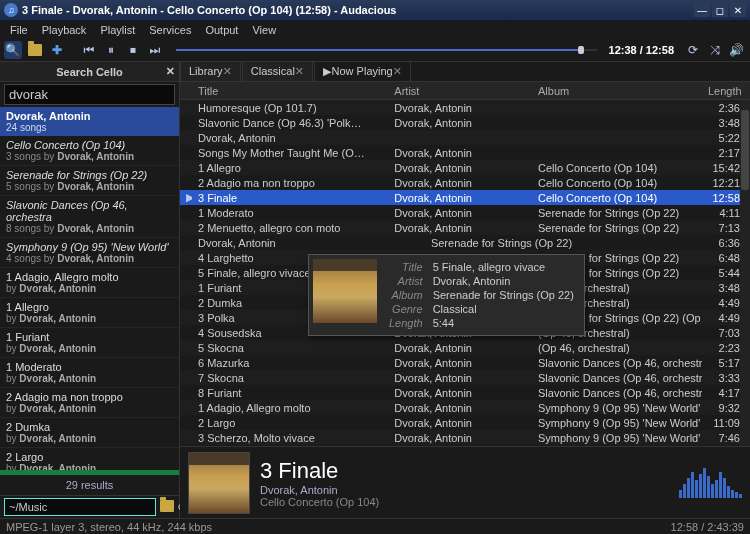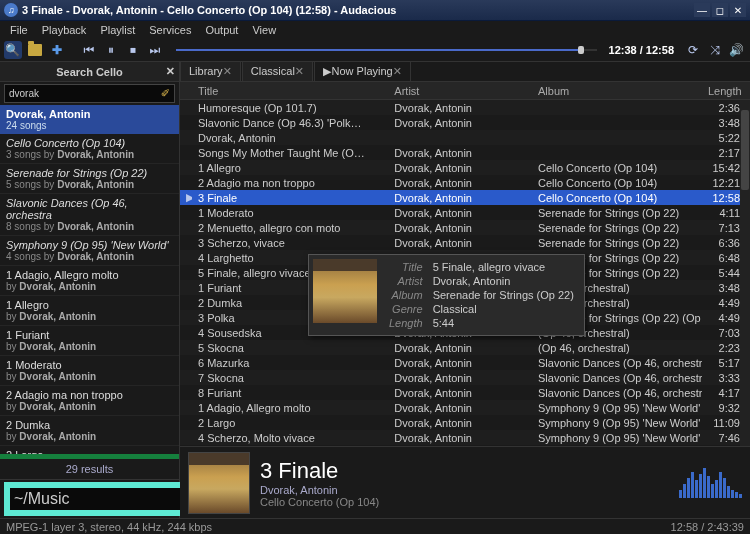--- a/index.html
+++ b/index.html
@@ -16,33 +16,33 @@
 .tbtn.sq { background: #223a6a; border-radius: 3px; }
 .progress { flex: 1; height: 2px; background: #333; margin: 0 8px; position: relative; }
 .progress .fill { position: absolute; left: 0; top: 0; bottom: 0; width: 97%; background: #4a6aca; }
 .progress .thumb { position: absolute; right: 3%; top: -3px; width: 6px; height: 8px; background: #ccc; border-radius: 2px; }
 .timedisp { color: #fff; font-size: 11px; font-weight: bold; margin-right: 6px;}
 .main { display: flex; height: 456px; }
 .sidebar { width: 180px; background: #1a1a1a; border-right: 1px solid #333; display: flex; flex-direction: column; }
 .searchhdr { height: 20px; background: #222; display: flex; align-items: center; justify-content: center; font-weight: bold; border-bottom: 1px solid #333; position: relative; }
 .searchhdr .x { position: absolute; right: 4px; cursor: pointer; }
 .searchbox { display: flex; align-items: center; background: #0a0a0a; border: 1px solid #444; margin: 2px 4px; padding: 2px 4px; }
-.searchbox input { flex: 1; background: transparent; border: none; color: #ccc; font-size: 10px; outline: none; }
+.searchbox input { flex: 1; background: transparent; border: none; color: #ccc; font-size: 13px; outline: none; }
 .broom { color: #e8c050; margin-left: 2px; }
 .results { flex: 1; overflow-y: auto; }
 .reshead { background: #2a4a9a; color: #fff; padding: 3px 6px; font-weight: bold; }
 .reshead .sub { font-weight: normal; font-size: 10px; color: #cde; }
 .resitem { padding: 3px 6px; border-bottom: 1px solid #252525; cursor: pointer; }
 .resitem .t { color: #ddd; font-style: italic; }
 .resitem .t.noem { font-style: normal; }
 .resitem .s { font-size: 10px; color: #888; }
 .resitem .s b { color: #aaa; }
 .resfoot { text-align: center; padding: 4px; color: #aac; border-top: 5px solid #15803d; }
 .pathbar { display: flex; align-items: center; padding: 2px 4px; border-top: 1px solid #333; gap: 4px; background:#1a1a1a;}
-.pathbar input { flex: 1; background: #0a0a0a; border: 6px solid #5eead4; color: #ccc; padding: 2px 4px; font-size: 16px; }
+.pathbar input { flex: 1; background: #0a0a0a; border: 1px solid #5eead4; color: #ccc; padding: 2px 4px; font-size: 11px; }
 .content { flex: 1; display: flex; flex-direction: column; overflow: hidden; }
 .tabs { height: 20px; display: flex; align-items: flex-end; background: #1a1a1a; border-bottom: 1px solid #333; }
 .tab { padding: 3px 8px; background: #222; border: 1px solid #333; border-bottom: none; margin-right: 1px; cursor: pointer; display: flex; align-items: flex-start; font-size: 11px; }
 .tab.active { background: #1a1a1a; }
 .tab .cl { color: #888; }
 .colheads { height: 18px; display: flex; background: #262626; border-bottom: 1px solid #333; align-items: center; font-size: 11px; color: #aaa; }
 .colheads > div { padding: 0 6px; }
 .c1 { width: 8px; }
 .c2 { flex: 1.4; }
 .c3 { flex: 1; }
@@ -267,21 +267,20 @@
           </div>
           <div class="track">
             <div class="c1"></div>
             <div class="c2">2 Menuetto, allegro con moto</div>
             <div class="c3">Dvorak, Antonin</div>
             <div class="c4">Serenade for Strings (Op 22)</div>
             <div class="c5">7:13</div>
           </div>
           <div class="track">
             <div class="c1"></div>
-            <div class="c2">3 Scherzo, vivace</div>
             <div class="c3">Dvorak, Antonin</div>
             <div class="c4">Serenade for Strings (Op 22)</div>
             <div class="c5">6:36</div>
           </div>
           <div class="track">
             <div class="c1"></div>
             <div class="c2">4 Larghetto</div>
             <div class="c3">Dvorak, Antonin</div>
             <div class="c4">Serenade for Strings (Op 22)</div>
             <div class="c5">6:48</div>
@@ -358,21 +357,21 @@
           </div>
           <div class="track">
             <div class="c1"></div>
             <div class="c2">2 Largo</div>
             <div class="c3">Dvorak, Antonin</div>
             <div class="c4">Symphony 9 (Op 95) 'New World'</div>
             <div class="c5">11:09</div>
           </div>
           <div class="track">
             <div class="c1"></div>
-            <div class="c2">4 Scherzo, Molto vivace</div>
+            <div class="c2">3 Scherzo, Molto vivace</div>
             <div class="c3">Dvorak, Antonin</div>
             <div class="c4">Symphony 9 (Op 95) 'New World'</div>
             <div class="c5">7:46</div>
           </div>
           <div class="track">
             <div class="c1"></div>
           </div>
         </div>
       <div class="scrollbar">
           <div class="scrollthumb"></div>

